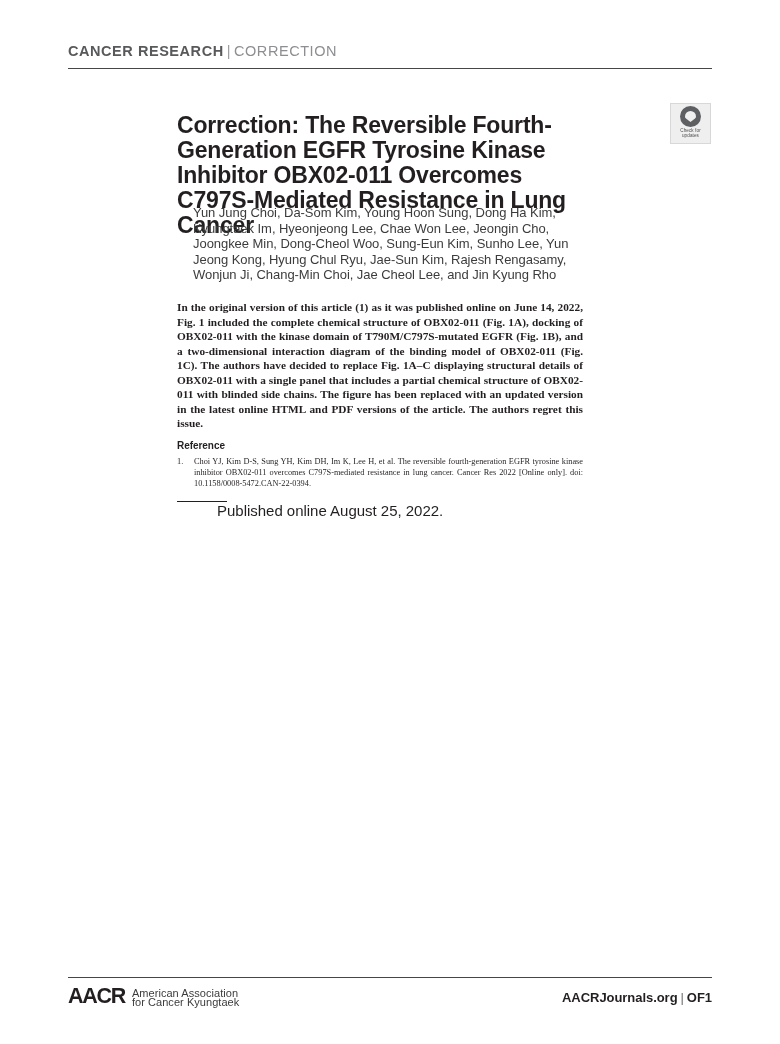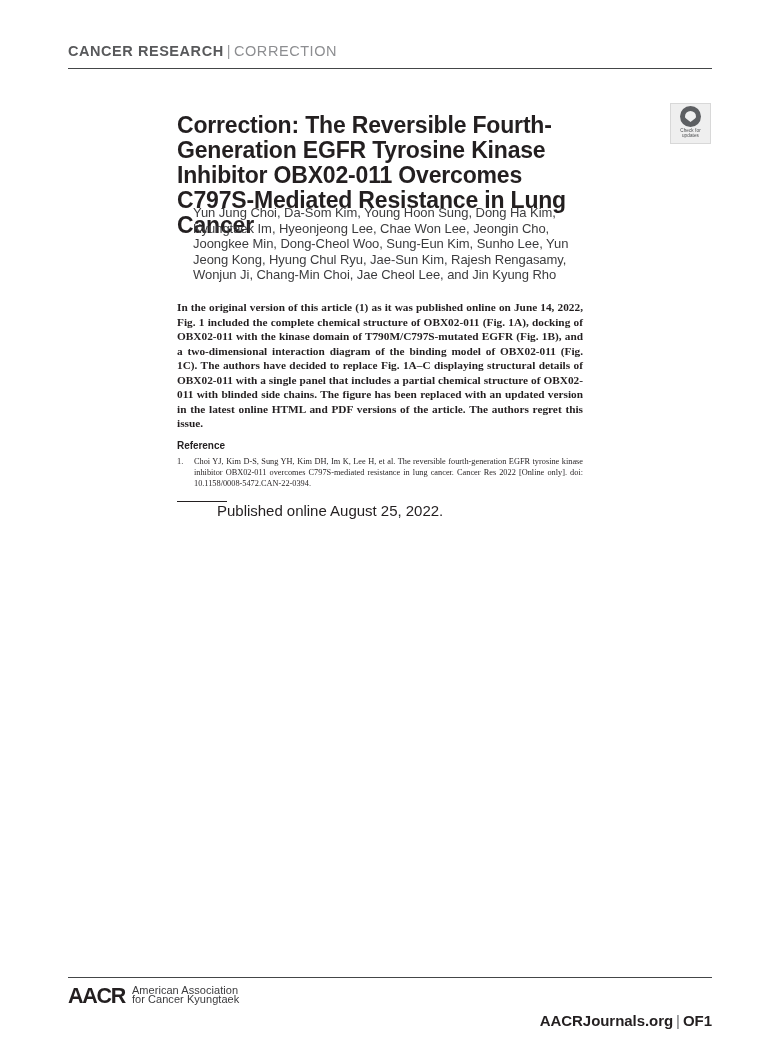--- a/index.html
+++ b/index.html
@@ -197,47 +197,46 @@
     top: 977px;
     width: 644px;
     height: 1.3px;
     background: #444648;
   }
   .logo {
     position: absolute;
     left: 68px;
     top: 986px;
     display: flex;
-    align-items: flex-start;
+    align-items: flex-end;
   }
   .logo-mark {
     font-size: 21.5px;
     font-weight: bold;
     letter-spacing: -1.3px;
     color: #231f20;
     font-family: "Liberation Sans", sans-serif;
     line-height: 1;
   }
   .logo-words {
     margin-left: 7px;
     font-size: 11px;
     line-height: 9.1px;
     color: #3c3c3e;
     letter-spacing: 0.05px;
   }
   .footer-right {
     position: absolute;
     right: 68px;
     top: 990px;
-    font-size: 15px;
+    font-size: 13px;
     font-weight: bold;
     color: #231f20;
     white-space: nowrap;
     letter-spacing: -0.05px;
-    margin-top: 22px;
   }
   .footer-sep {
     font-weight: 400;
     color: #6d6e71;
     padding: 0 3px;
   }
 </style>
 </head>
 <body>
 

